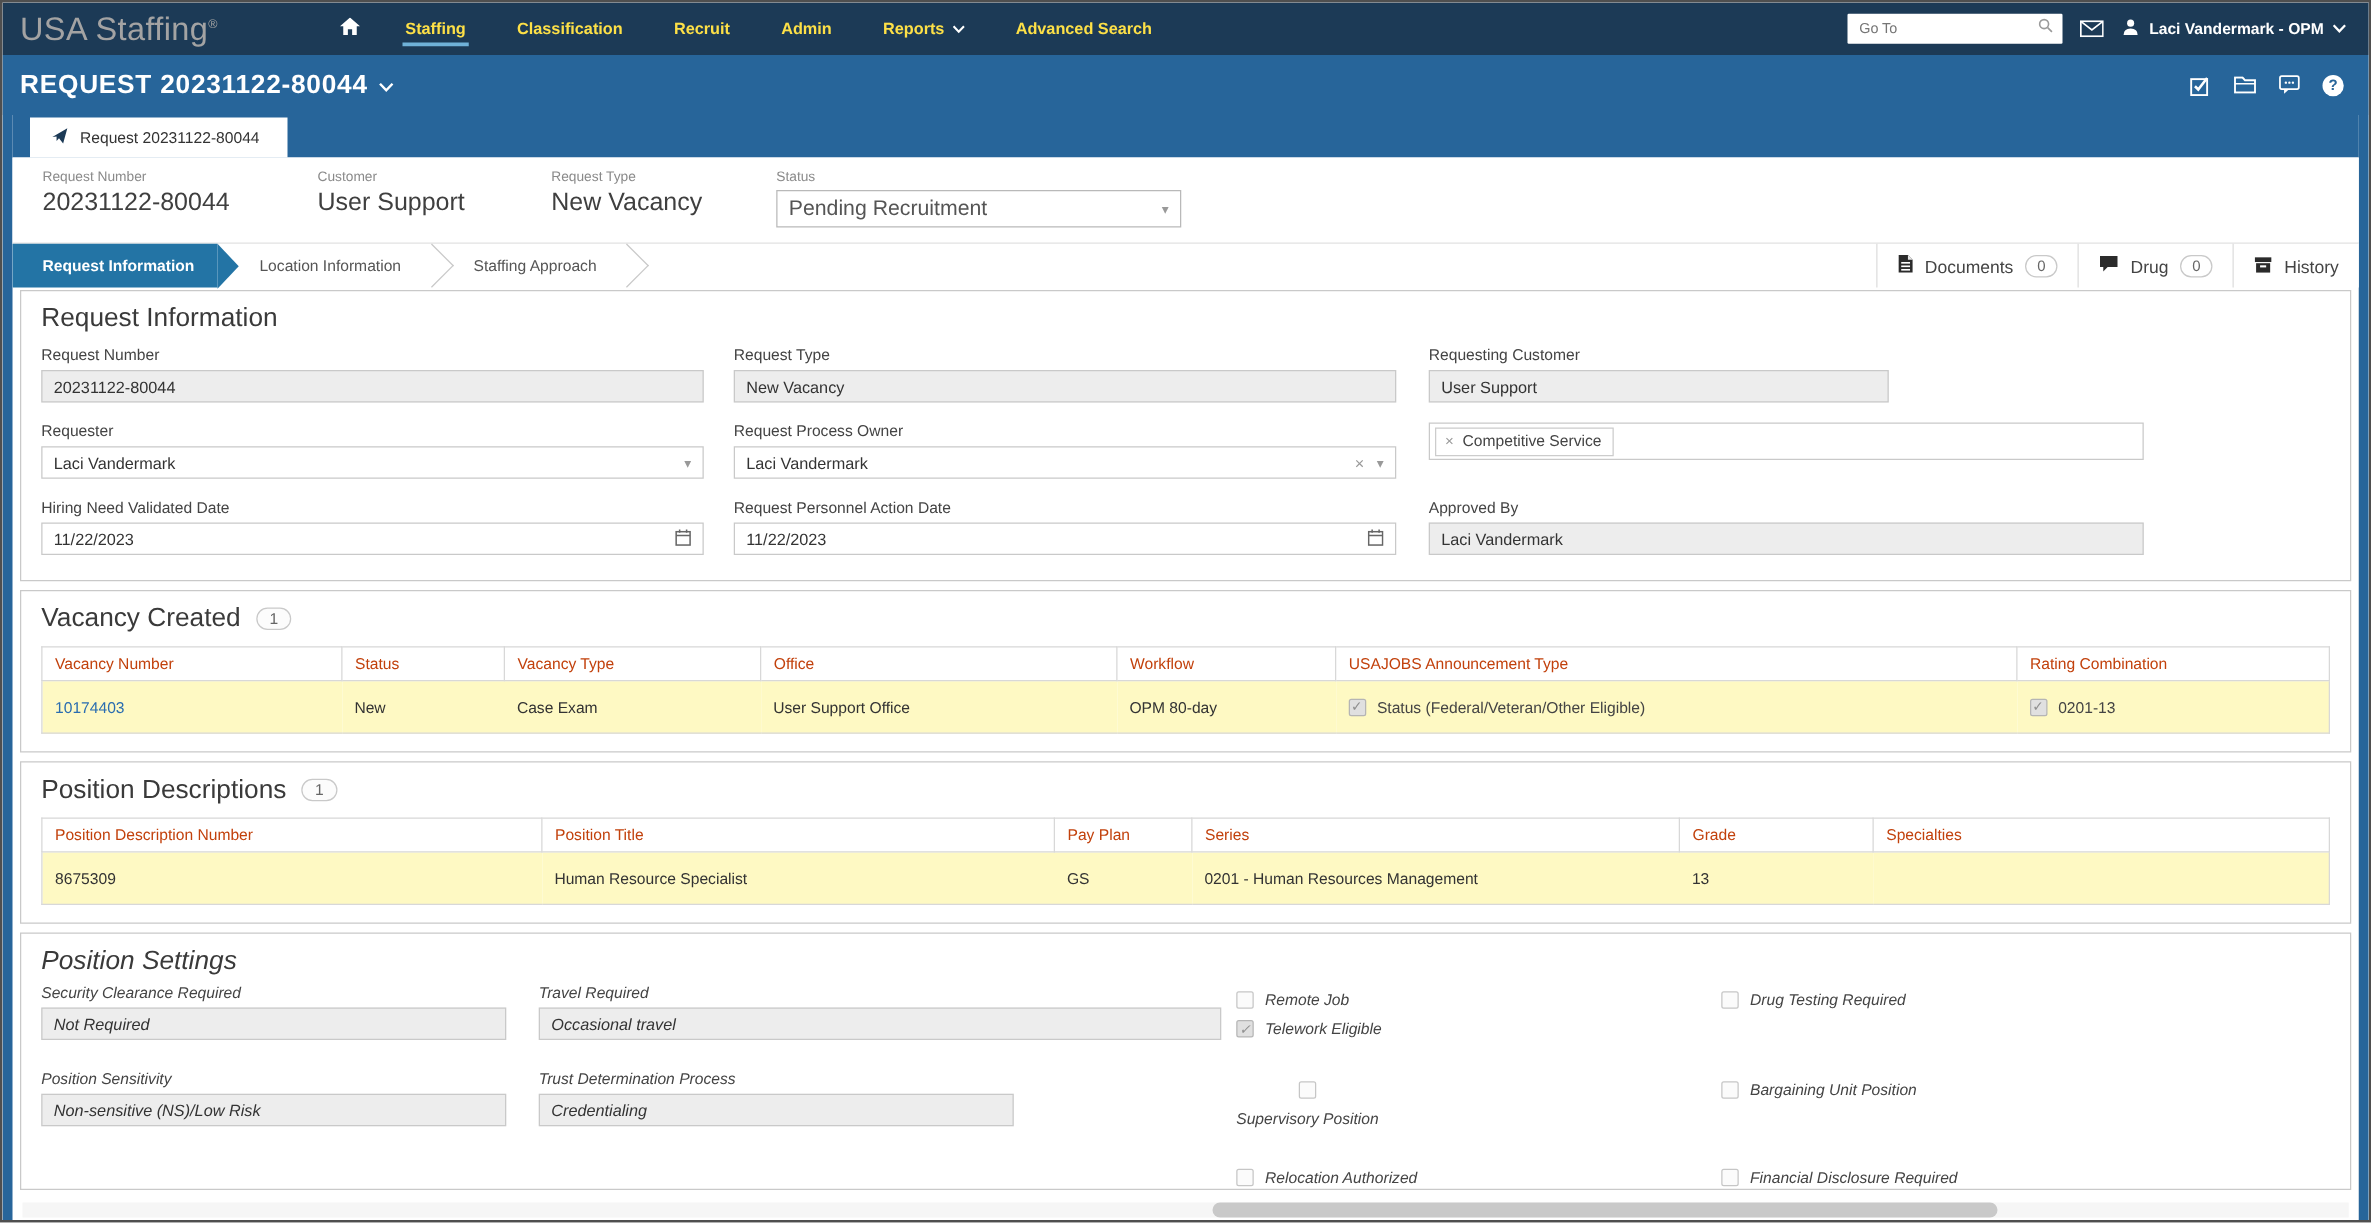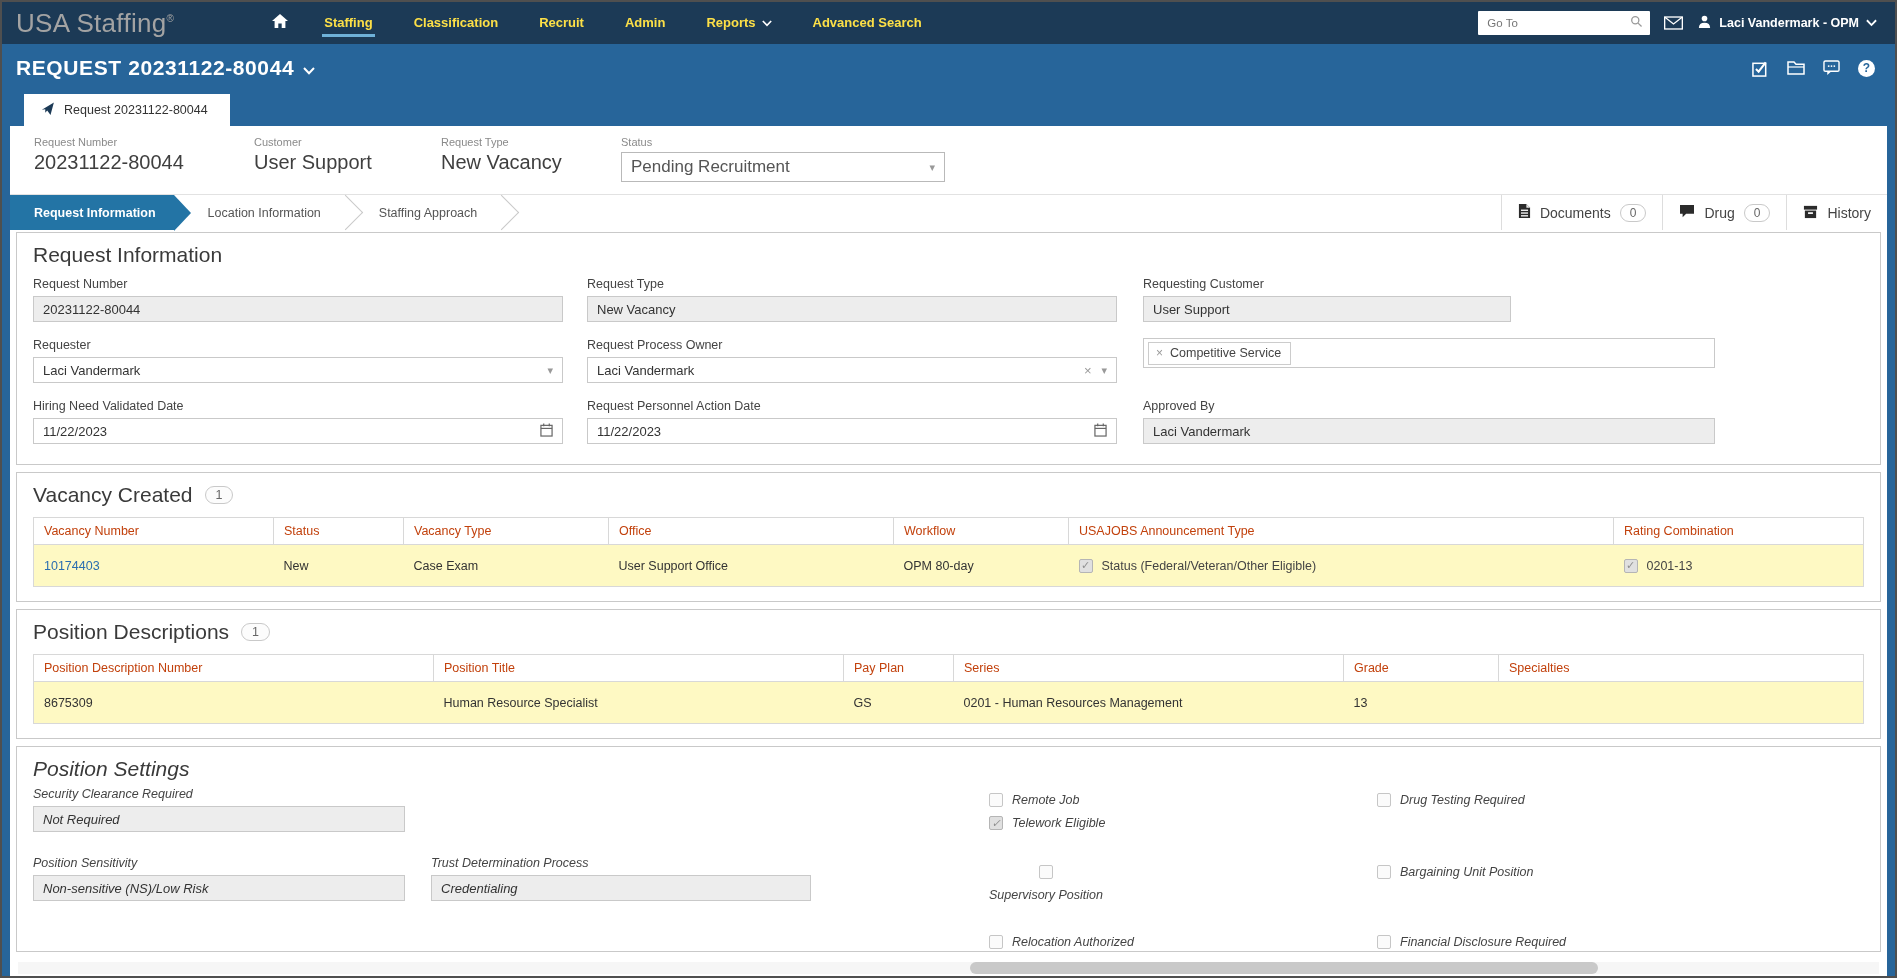--- a/index.html
+++ b/index.html
@@ -467,20 +467,24 @@
       <div class="panel ps-panel">
         <div class="sec-head" style="margin-bottom:6px;">
           <span class="sec-title">Position Settings</span>
         </div>
 
         <div class="frow" style="margin-bottom:24px;">
           <div class="fld psw1">
             <label>Security Clearance Required</label>
             <div class="box ro">Not Required</div>
           </div>
+          <div class="fld psw2a">
+            <label>Travel Required</label>
+            <div class="box ro">Occasional travel</div>
+          </div>
         </div>
 
         <div class="frow" style="margin-bottom:4px;">
           <div class="fld psw1">
             <label>Position Sensitivity</label>
             <div class="box ro">Non-sensitive (NS)/Low Risk</div>
           </div>
           <div class="fld psw2b">
             <label>Trust Determination Process</label>
             <div class="box ro">Credentialing</div>

